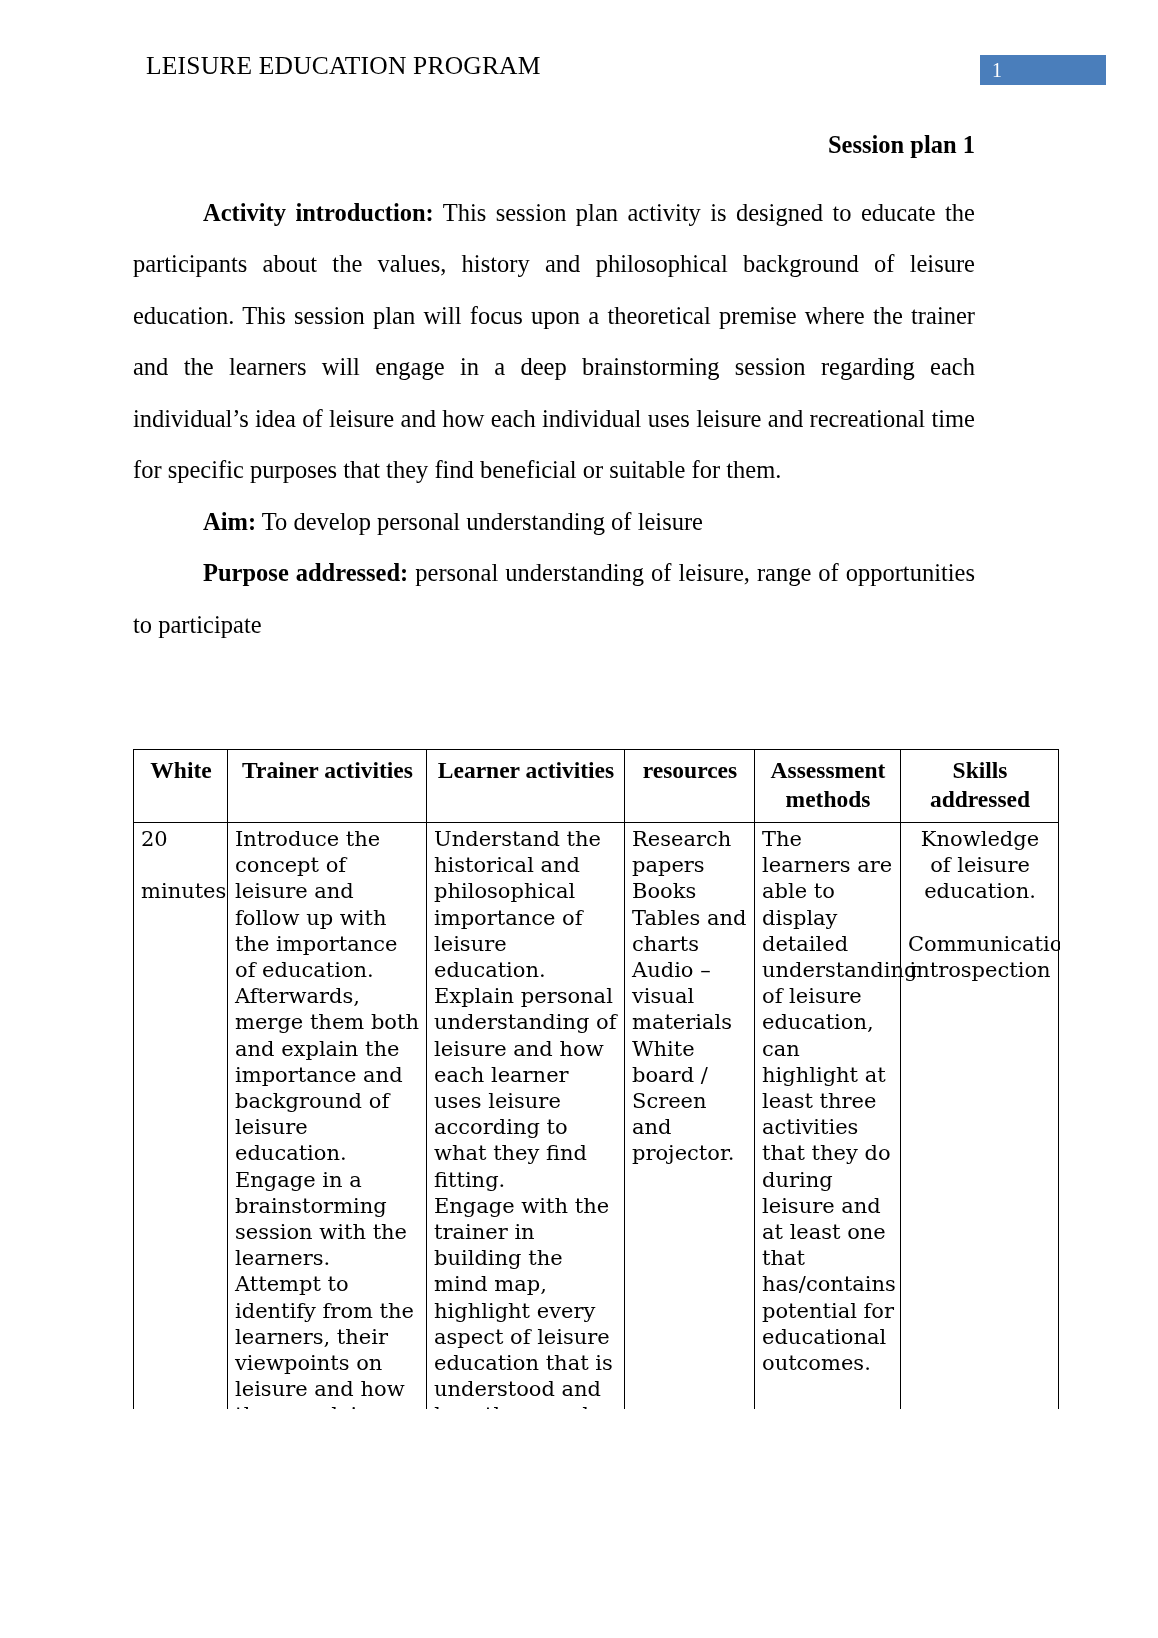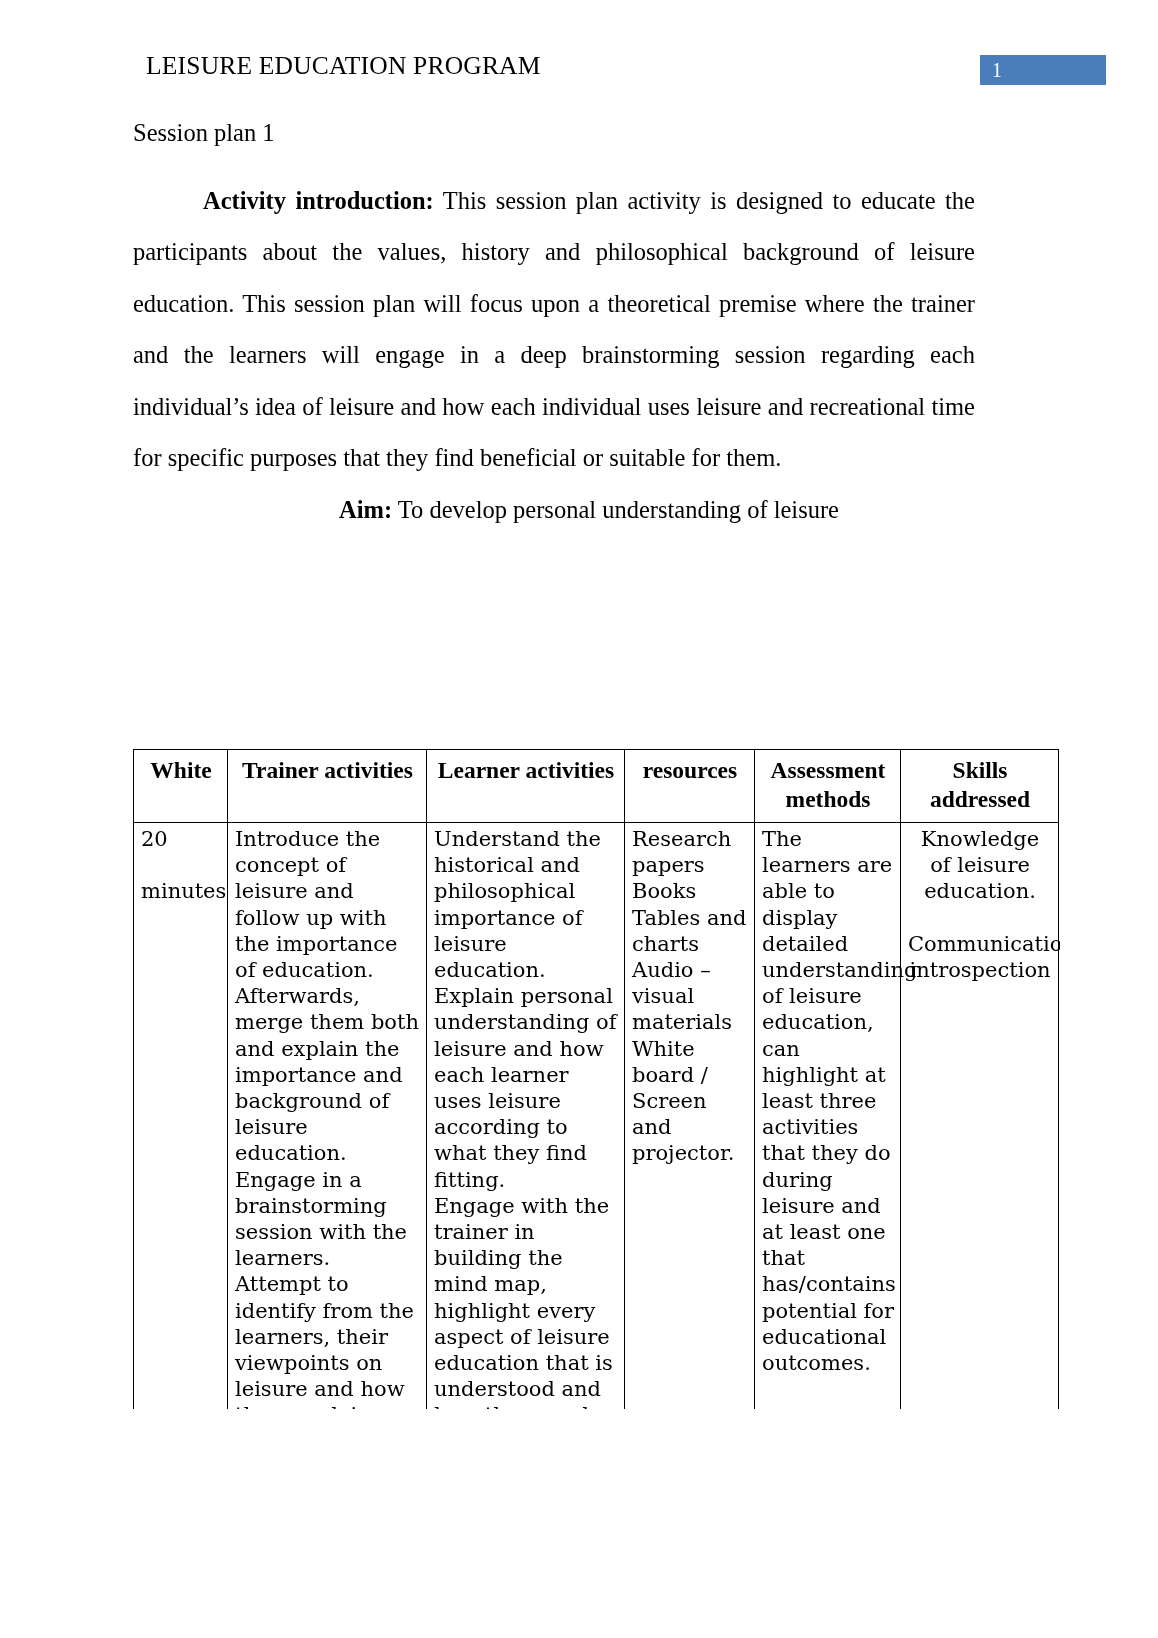--- a/index.html
+++ b/index.html
@@ -60,39 +60,39 @@
 
   
   .content {
     position: absolute;
     left: 133px;
     top: 120px;
     width: 842px;
   }
 
   .doc-title {
-    text-align: left;
-    font-weight: normal;
+    text-align: right;
+    font-weight: bold;
     font-size: 24.5px;
     line-height: 1.1;
-    margin: 0 0 28px 0;
+    margin: 12px 0 28px 0;
   }
 
   p.para {
     margin: 0;
     font-size: 24.5px;
     line-height: 51.5px;
     text-align: justify;
     text-justify: inter-word;
     text-indent: 70px;
     -webkit-hyphens: none;
     hyphens: none;
   }
   p.para.last-left {
-    text-align: center;
+    text-align: left;
   }
   p.para b { font-weight: bold; }
   table.plan {
     border-collapse: collapse;
     table-layout: fixed;
     width: 925px;
     font-size: 0;
   }
   table.plan td, table.plan th {
     border: 1.3px solid #000000;
@@ -153,20 +153,23 @@
     <div class="doc-title">Session plan 1</div>
 
     <p class="para">
       <b>Activity introduction:</b><span> This session plan activity is designed to educate the participants about the values, history and philosophical background of leisure education. This session plan will focus upon a theoretical premise where the trainer and the learners will engage in a deep brainstorming session regarding each individual’s idea of leisure and how each individual uses leisure and recreational time for specific purposes that they find beneficial or suitable for them.</span>
     </p>
 
     <p class="para last-left">
       <b>Aim:</b><span> To develop personal understanding of leisure</span>
     </p>
 
+    <p class="para">
+      <b>Purpose addressed:</b><span> personal understanding of leisure, range of opportunities to participate</span>
+    </p>
 
 
   </div>
 
   <div class="tbl-clip">
     <table class="plan">
       <colgroup>
         <col class="col-time">
         <col class="col-trainer">
         <col class="col-learner">

